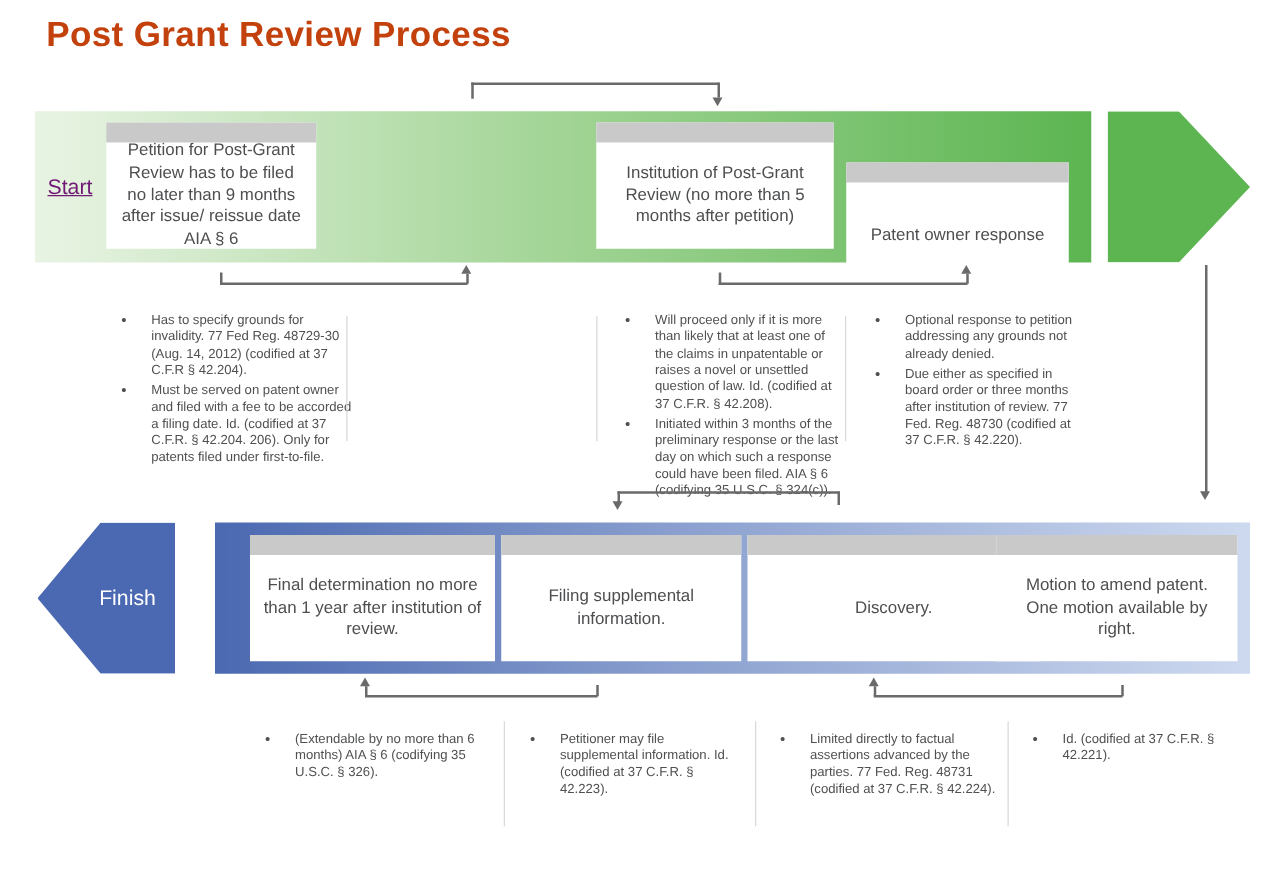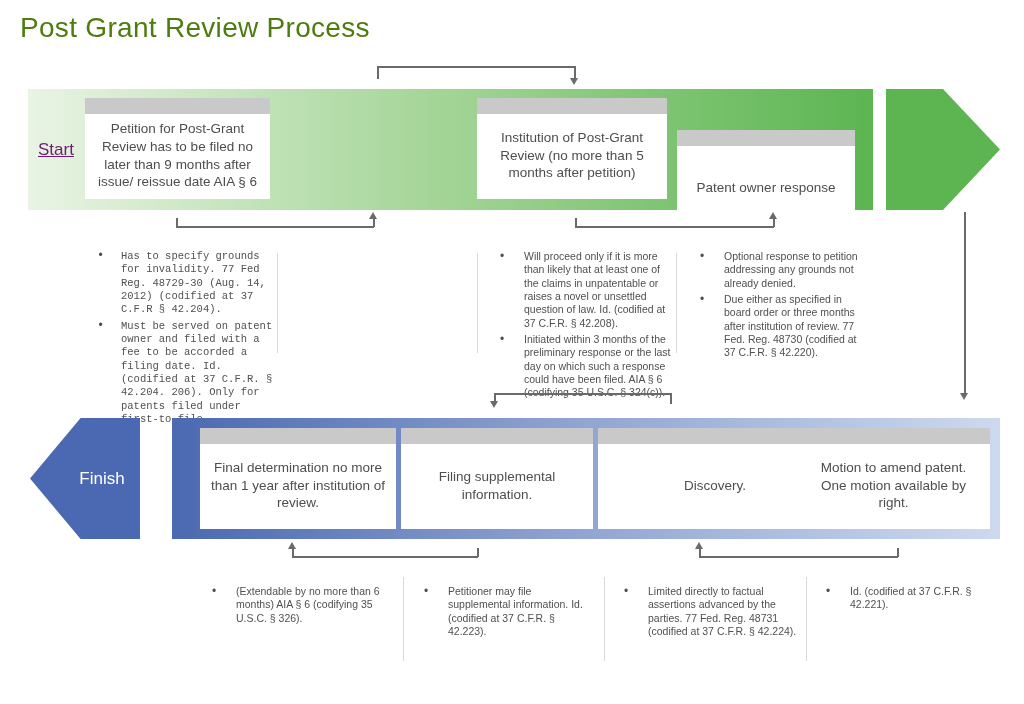--- a/index.html
+++ b/index.html
@@ -1,22 +1,22 @@
 <!DOCTYPE html>
 <html><head>
 <meta charset="utf-8">
 <style>
   html,body { margin:0; padding:0; background:#ffffff; }
   .canvas {
     position:relative; width:1024px; height:704px; background:#ffffff;
     font-family:"Liberation Sans", sans-serif; overflow:hidden;
   }
   .title {
-    position:absolute; left:20px; top:12px; font-size:28px; font-weight:400;
-    color:#4d7c0f; letter-spacing:0.3px;
+    position:absolute; left:37px; top:12px; font-size:28px; font-weight:700;
+    color:#c2410c; letter-spacing:0.3px;
   }
 
   
   .band-top {
     position:absolute; left:28px; top:89px; width:845px; height:121px;
     background:linear-gradient(90deg,#e9f4e4 0%, #a8d79c 45%, #5cb551 100%);
   }
   .arrow-right {
     position:absolute; left:886px; top:89px; width:114px; height:121px;
     background:#5cb551;
@@ -42,35 +42,35 @@
   .step {
     position:absolute; background:#ffffff; height:101px;
     display:flex; align-items:center; justify-content:center;
     text-align:center; font-size:13.5px; color:#4d4e50; line-height:1.32;
     padding:18px 10px 4px 10px; box-sizing:border-box;
   }
   .step::before {
     content:""; position:absolute; left:0; top:0; right:0; height:16px;
     background:#c9c9c9;
   }
-  .tb1 { left:85px;  top:98px; width:185px; }
+  .tb1 { left:85px;  top:98px; width:168px; }
   .tb2 { left:283px; top:98px; width:185px; }
   .tb3 { left:477px; top:98px; width:190px; }
   .tb4 { left:677px; top:98px; width:178px;margin-top:32px; }
   .bb1 { left:200px; top:428px; width:196px; }
   .bb2 { left:401px; top:428px; width:192px; }
   .bb3 { left:598px; top:428px; width:234px; }
   .bb4 { left:797px; top:428px; width:193px; }
 
   
   .notes { position:absolute; font-size:10.5px; color:#4f5052; line-height:1.27; }
   .note  { position:relative; padding-left:36px; margin:0 0 3px 0; list-style:none; }
   .note::before { content:"\2022"; position:absolute; left:12px; top:-1px; font-size:12px; }
   .notes ul { margin:0; padding:0; }
-  .tn1 { left:85px;  top:250px; width:196px;font-family:Liberation Mono, monospace; }
+  .tn1 { left:85px;  top:250px; width:196px; }
   .tn2 { left:288px; top:250px; width:184px; }
   .tn3 { left:488px; top:250px; width:184px; }
   .tn4 { left:688px; top:250px; width:182px; }
   .bn1 { left:200px; top:585px; width:196px; }
   .bn2 { left:412px; top:585px; width:184px; }
   .bn3 { left:612px; top:585px; width:190px; }
   .bn4 { left:814px; top:585px; width:182px; }
 
   .divider { position:absolute; width:1px; background:#d9d9d9; }
   .dv-t { top:253px; height:100px; }

